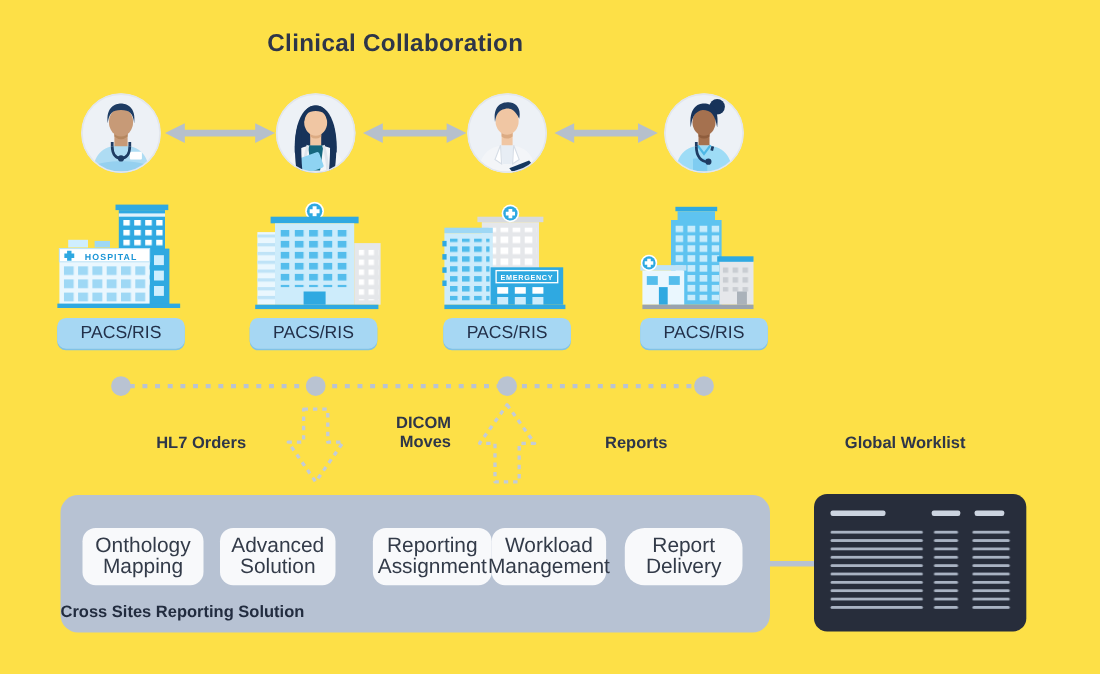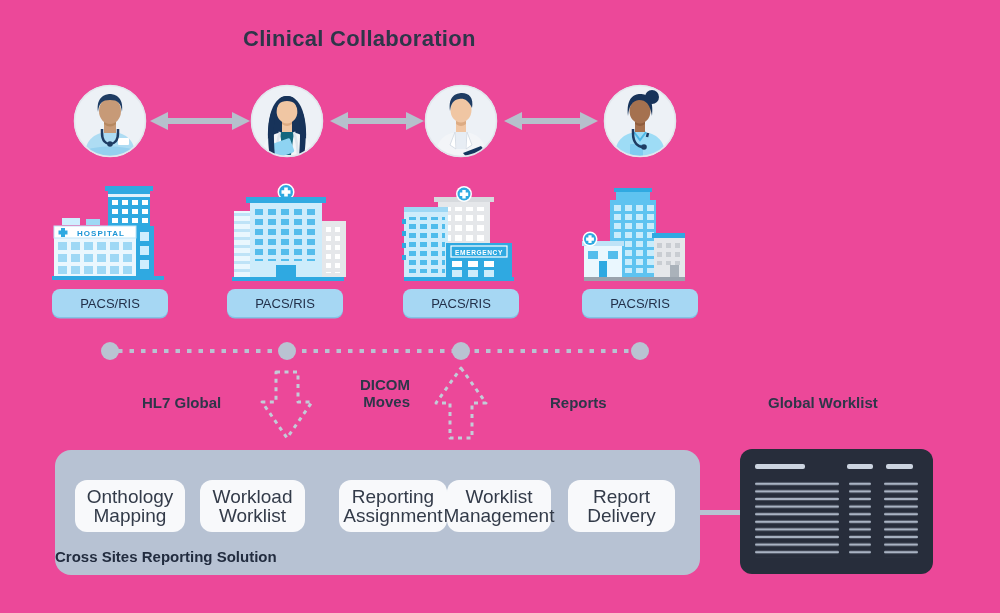--- a/index.html
+++ b/index.html
@@ -1,23 +1,23 @@
 <!DOCTYPE html>
 <html><head>
 <meta charset="utf-8">
 <style>
   html,body { margin:0; padding:0; background:#ffffff; }
-  .stage { position:relative; width:1000px; height:613px; background:#ec4899;
+  .stage { position:relative; width:1000px; height:613px; background:#fde047;
            font-family:"Liberation Sans",sans-serif; overflow:hidden; }
   .abs { position:absolute; }
   .title { font-size:22px; font-weight:bold; color:#2e3649; letter-spacing:.3px; }
   .flow-label { font-size:15px; font-weight:bold; color:#2e3649; }
   .badge { width:116px; height:28px; background:#a6d7f3; border-radius:8px;
            display:flex; align-items:center; justify-content:center;
-           font-size:13px; color:#22304a; box-shadow:0 1.5px 0 #82c2e4; }
+           font-size:16px; color:#22304a; box-shadow:0 1.5px 0 #82c2e4; }
   .solution-box { width:645px; height:125px; background:#b7c2d3; border-radius:16px; }
   .module-card { position:absolute; top:30px; height:52px; background:#f8f9fb;
                  border-radius:12px; display:flex; align-items:center; justify-content:center;
                  text-align:center; font-size:19px; line-height:19px; color:#333b49; padding:0 4px; box-sizing:border-box; }
   .caption { position:absolute; top:98px; left:0; width:100%; text-align:left;
              font-size:15px; font-weight:bold; color:#222c3f; }
   .panel { width:193px; height:125px; background:#272d3b; border-radius:12px; }
   .overlay { position:absolute; left:0; top:0; pointer-events:none; }
   svg text { font-family:"Liberation Sans",sans-serif; }
 </style>
@@ -261,31 +261,31 @@
     <circle cx="8" cy="56" r="6" fill="#2fa9e1"></circle>
     <path d="M6.4,52.2 h3.2 v2.3 h2.3 v3.2 h-2.3 v2.3 h-3.2 v-2.3 h-2.3 v-3.2 h2.3 z" fill="#ffffff"></path>
     <rect x="2" y="94" width="101" height="4" fill="#9aa3ad"></rect>
   </svg>
 
   <div class="abs badge" style="left:52px; top:289px;">PACS/RIS</div>
   <div class="abs badge" style="left:227px; top:289px;">PACS/RIS</div>
   <div class="abs badge" style="left:403px; top:289px;">PACS/RIS</div>
   <div class="abs badge" style="left:582px; top:289px;">PACS/RIS</div>
 
-  <div class="abs flow-label" style="left:142px; top:394px;">HL7 Global</div>
+  <div class="abs flow-label" style="left:142px; top:394px;">HL7 Orders</div>
   <div class="abs flow-label" style="left:330px; top:376px; width:80px; text-align:right;">DICOM Moves</div>
   <div class="abs flow-label" style="left:550px; top:394px;">Reports</div>
   <div class="abs flow-label" style="left:768px; top:394px;text-align:center;">Global Worklist</div>
 
   <div class="abs solution-box" style="left:55px; top:450px;">
     <div class="module-card" style="left:20px;  width:110px;">Onthology Mapping</div>
-    <div class="module-card" style="left:145px; width:105px;">Workload Worklist</div>
+    <div class="module-card" style="left:145px; width:105px;">Advanced Solution</div>
     <div class="module-card" style="left:267px; width:108px;margin-left:17px;">Reporting Assignment</div>
-    <div class="module-card" style="left:392px; width:104px;">Worklist Management</div>
-    <div class="module-card" style="left:513px; width:107px;">Report Delivery</div>
+    <div class="module-card" style="left:392px; width:104px;">Workload Management</div>
+    <div class="module-card" style="left:513px; width:107px;border-radius:18px;">Report Delivery</div>
     <div class="caption">Cross Sites Reporting Solution</div>
   </div>
 
   <div class="abs panel" style="left:740px; top:449px;">
     <svg width="193" height="125" viewBox="0 0 193 125">
       <defs>
         <pattern id="wlrows" x="0" y="31" width="193" height="7.6" patternUnits="userSpaceOnUse">
           <rect x="15" y="2.5" width="84" height="2.6" rx="1.3" fill="#a9b3c3"></rect>
           <rect x="109" y="2.5" width="22" height="2.6" rx="1.3" fill="#a9b3c3"></rect>
           <rect x="144" y="2.5" width="34" height="2.6" rx="1.3" fill="#a9b3c3"></rect>

